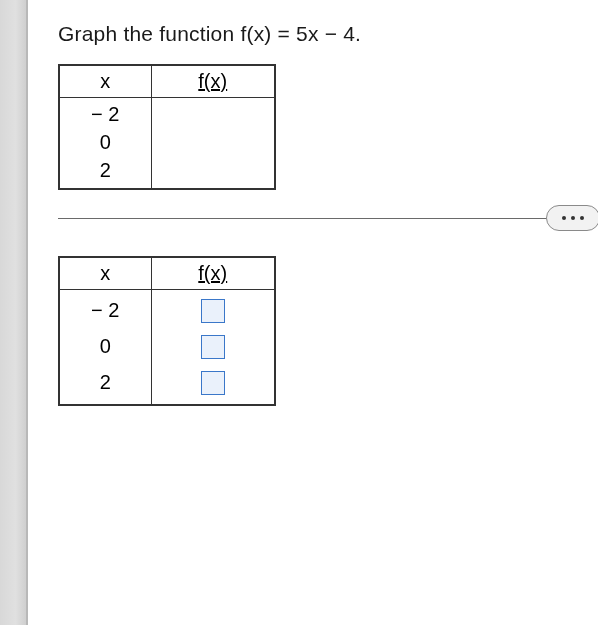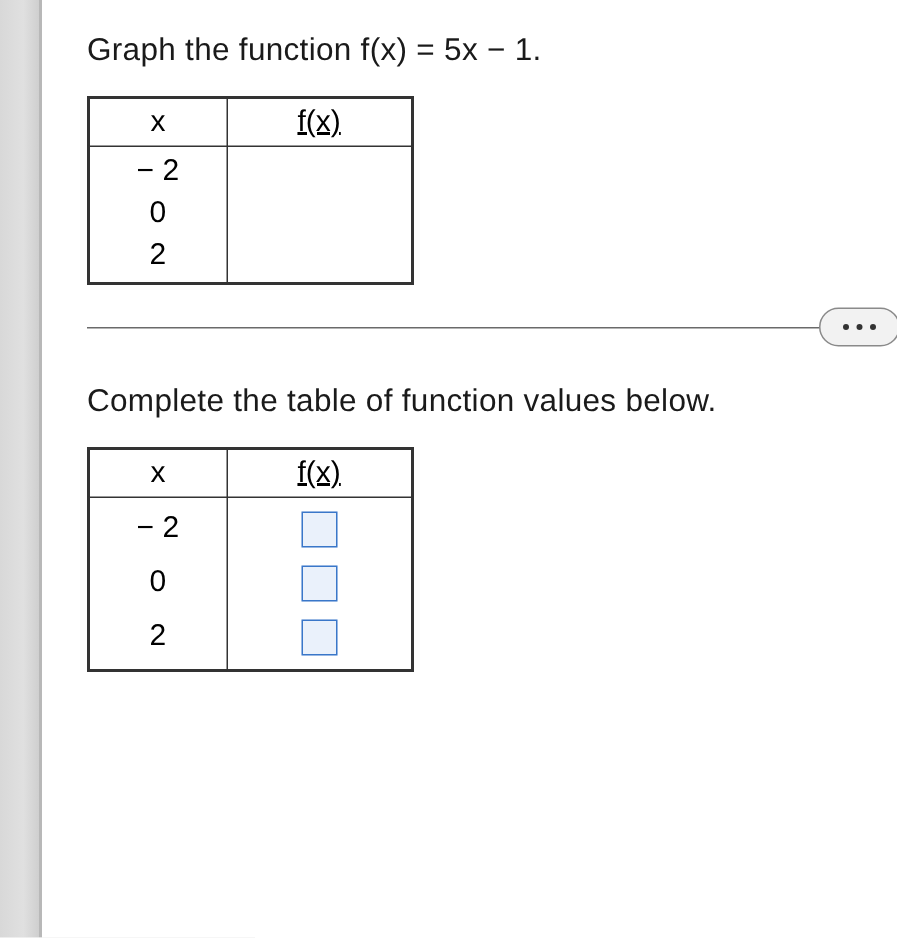--- a/index.html
+++ b/index.html
@@ -114,21 +114,21 @@
     .t2 th, .t2 td { border-width: 1px; }
     .t2 { border-width: 2px; border-color:#333; }
   </style>
 </head>
 <body>
 
 <div class="left-edge"></div>
 
 <div class="page">
 
-  <div class="prompt">Graph the function f(x) = 5x − 1.</div>
+  <div class="prompt">Graph the function f(x) = 5x − 4.</div>
 
   <table class="fn-table">
     <tbody>
         <tr>
       <th class="col-x">x</th>
       <th class="col-fx fx-header">f(x)</th>
     </tr>
     <tr>
       <td class="col-x stacked-cell">
         <div class="val">− 2</div>
@@ -142,21 +142,20 @@
 
   <div class="divider-row">
     <div class="divider-line"></div>
     <div class="ellipsis-pill">
       <span class="dot"></span>
       <span class="dot"></span>
       <span class="dot"></span>
     </div>
   </div>
 
-  <div class="instruction">Complete the table of function values below.</div>
 
   <table class="fn-table t2">
     <tbody>
         <tr>
       <th class="col-x">x</th>
       <th class="col-fx fx-header">f(x)</th>
     </tr>
     <tr>
       <td class="col-x stacked-cell spaced">
         <div class="val">− 2</div>

